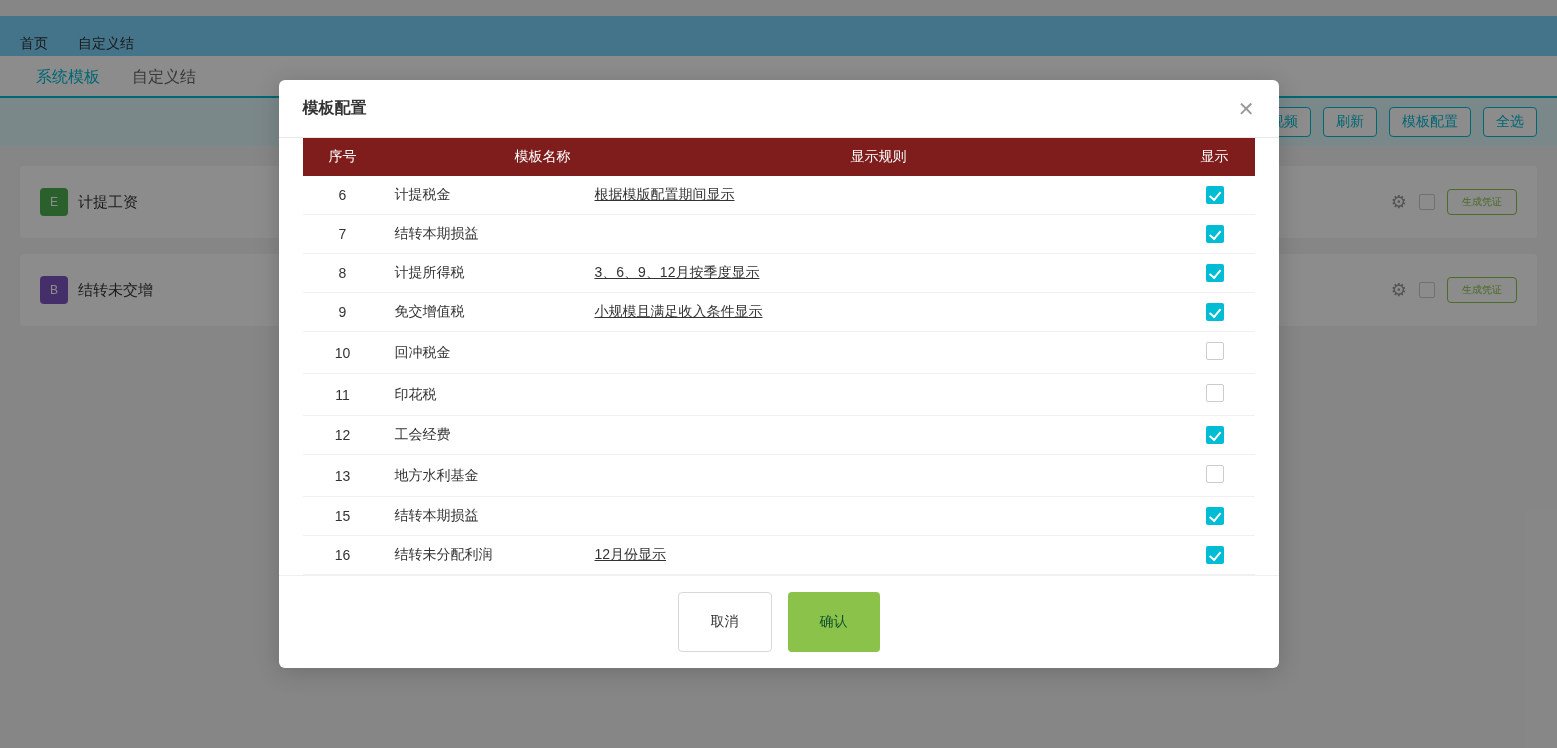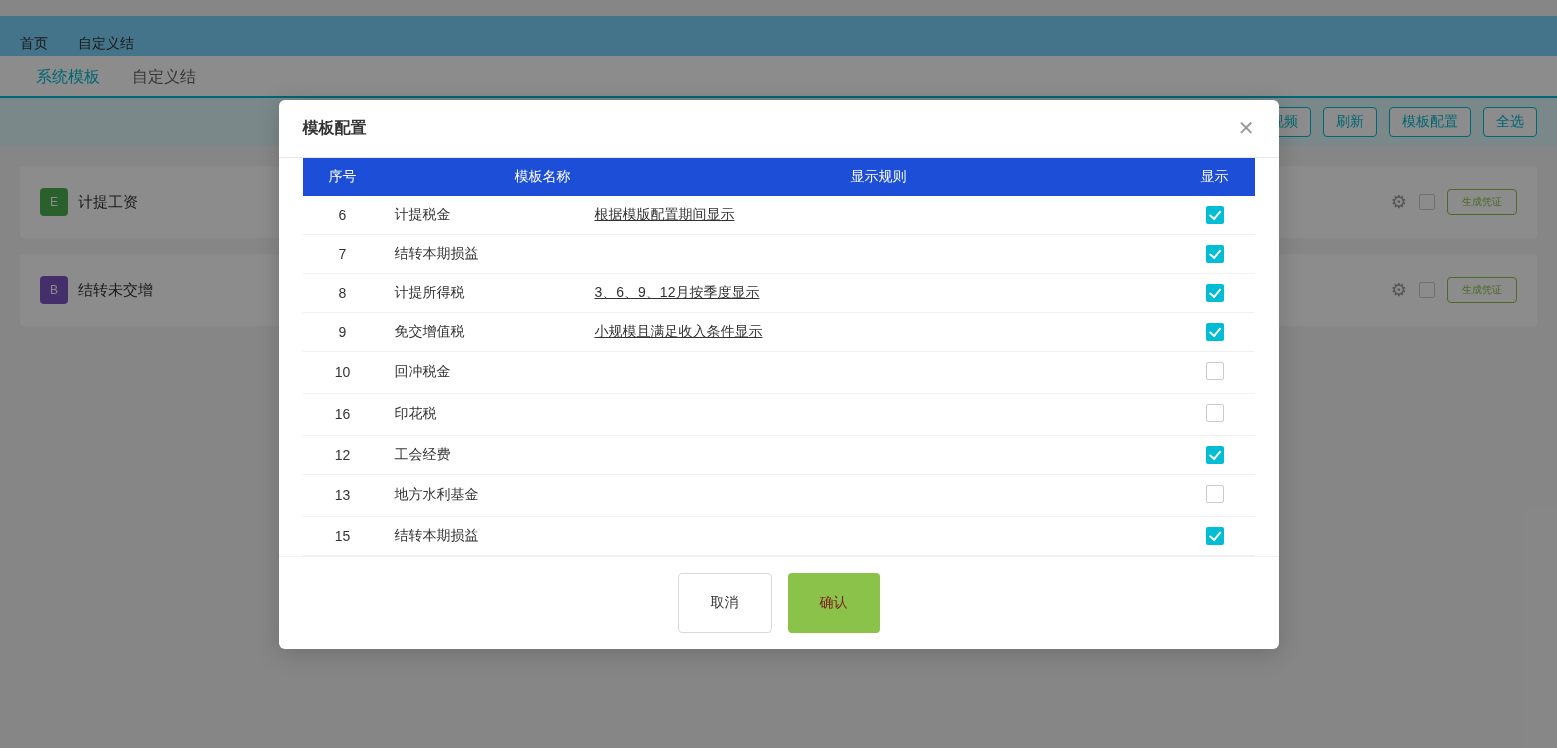--- a/index.html
+++ b/index.html
@@ -205,21 +205,21 @@
       overflow: auto;
       padding: 0 24px 0 24px;
     }
 
     
     .config-table {
       width: 100%;
       border-collapse: collapse;
     }
     .config-table thead tr {
-      background: #1d4ed8;
+      background: #7f1d1d;
       color: #fff;
     }
     .config-table thead th {
       padding: 10px 12px;
       font-size: 14px;
       font-weight: normal;
       text-align: center;
     }
     .config-table thead th:first-child { width: 80px; }
     .config-table thead th:nth-child(2) { width: 200px; text-align: right; }
@@ -292,21 +292,21 @@
       font-size: 14px;
       color: #333;
       cursor: pointer;
     }
     .btn-confirm {
       padding: 8px 32px;
       background: #8bc34a;
       border: none;
       border-radius: 4px;
       font-size: 14px;
-      color: #7f1d1d;
+      color: #14532d;
       cursor: pointer;
     }
   </style>
 </head>
 <body>
 
 <div class="bg-page">
 
   <div class="top-nav">
     <span class="nav-item">首页</span>
@@ -405,41 +405,47 @@
               <td>小规模且满足收入条件显示</td>
               <td style="text-align: center;"><div class="cb-checked"></div></td>
             </tr>
             <tr>
               <td>10</td>
               <td>回冲税金</td>
               <td></td>
               <td style="text-align: center;"><div class="cb-unchecked"></div></td>
             </tr>
             <tr>
-              <td>16</td>
+              <td>11</td>
               <td>印花税</td>
               <td></td>
               <td style="text-align: center;"><div class="cb-unchecked"></div></td>
             </tr>
             <tr>
               <td>12</td>
               <td>工会经费</td>
               <td></td>
               <td style="text-align: center;"><div class="cb-checked"></div></td>
             </tr>
             <tr>
               <td>13</td>
               <td>地方水利基金</td>
               <td></td>
               <td style="text-align: center;"><div class="cb-unchecked"></div></td>
             </tr>
             <tr>
               <td>15</td>
               <td>结转本期损益</td>
               <td></td>
+              <td style="text-align: center;"><div class="cb-checked"></div></td>
+            </tr>
+            <tr>
+              <td>16</td>
+              <td>结转未分配利润</td>
+              <td>12月份显示</td>
               <td style="text-align: center;"><div class="cb-checked"></div></td>
             </tr>
           </tbody>
       </table>
     </div>
 
     <div class="dialog-footer">
       <button class="btn-cancel">取消</button>
       <button class="btn-confirm">确认</button>
     </div>

